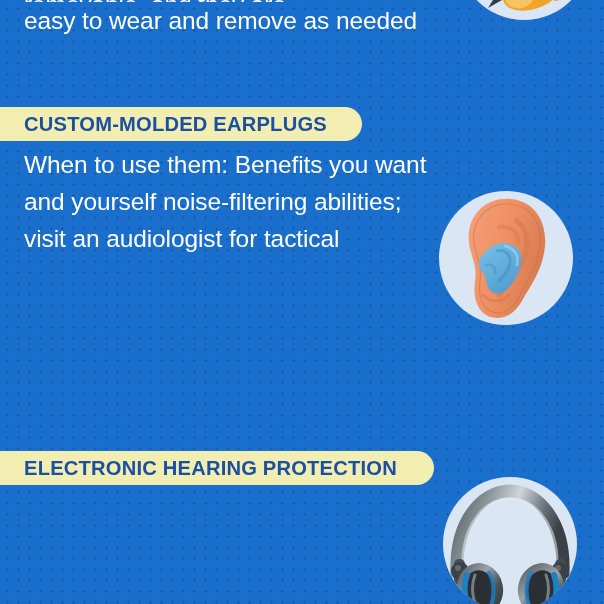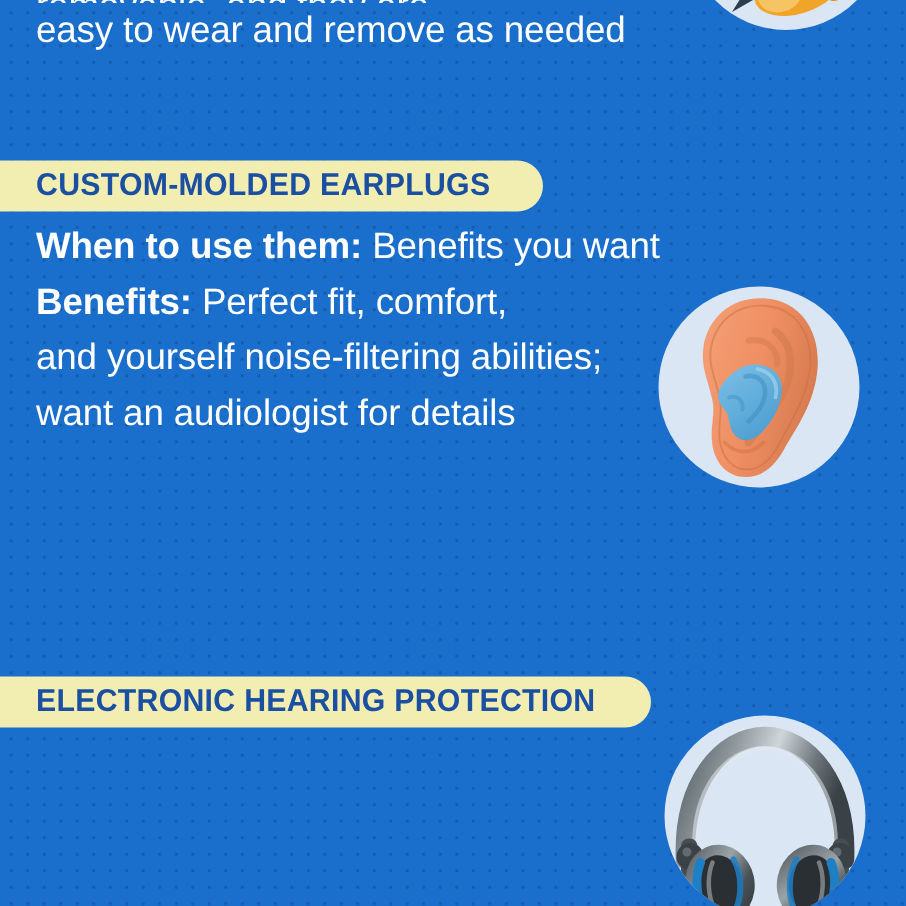--- a/index.html
+++ b/index.html
@@ -46,21 +46,21 @@
   
   .body-block {
     position:absolute;
     left:24px;
     color:#ffffff;
     font-size:24.5px;
     line-height:37px;
     letter-spacing:-.1px;
     width:470px;
   }
-  .body-block .lbl { font-weight:bold; }
+  .body-block .lbl { font-weight:normal; }
   #top-partial  { top:-14px; width:520px; }
   #block-custom { top:146px; }
   #block-electronic { top:489px; width:430px; }
   #top-partial .row-clipped { height:16px; overflow:hidden; }
 
   
   .illus-circle {
     position:absolute;
     border-radius:50%;
     background:#dae6f4;
@@ -102,25 +102,22 @@
   </div>
 
   <div class="pill" id="pill-custom">
     <span class="pill-text">CUSTOM-MOLDED EARPLUGS</span>
   </div>
 
   <div id="block-custom" class="body-block">
     <div>
       <span class="lbl">When to use them:</span><span> Benefits you want</span>
     </div>
-    <div>
-      <span class="lbl">Benefits:</span><span> Perfect fit, comfort,</span>
-    </div>
     <div><span>and yourself noise-filtering abilities;</span></div>
-    <div><span>want an audiologist for details</span></div>
+    <div><span>visit an audiologist for tactical</span></div>
   </div>
 
   <div class="illus-circle" id="circle-ear">
     <svg viewBox="0 0 134 134">
       <defs>
         <linearGradient id="skinG" x1="0" y1="0" x2="1" y2="0.4">
           <stop offset="0" stop-color="#f5a078"></stop>
           <stop offset="0.55" stop-color="#ef8f63"></stop>
           <stop offset="1" stop-color="#d97c52"></stop>
         </linearGradient>

